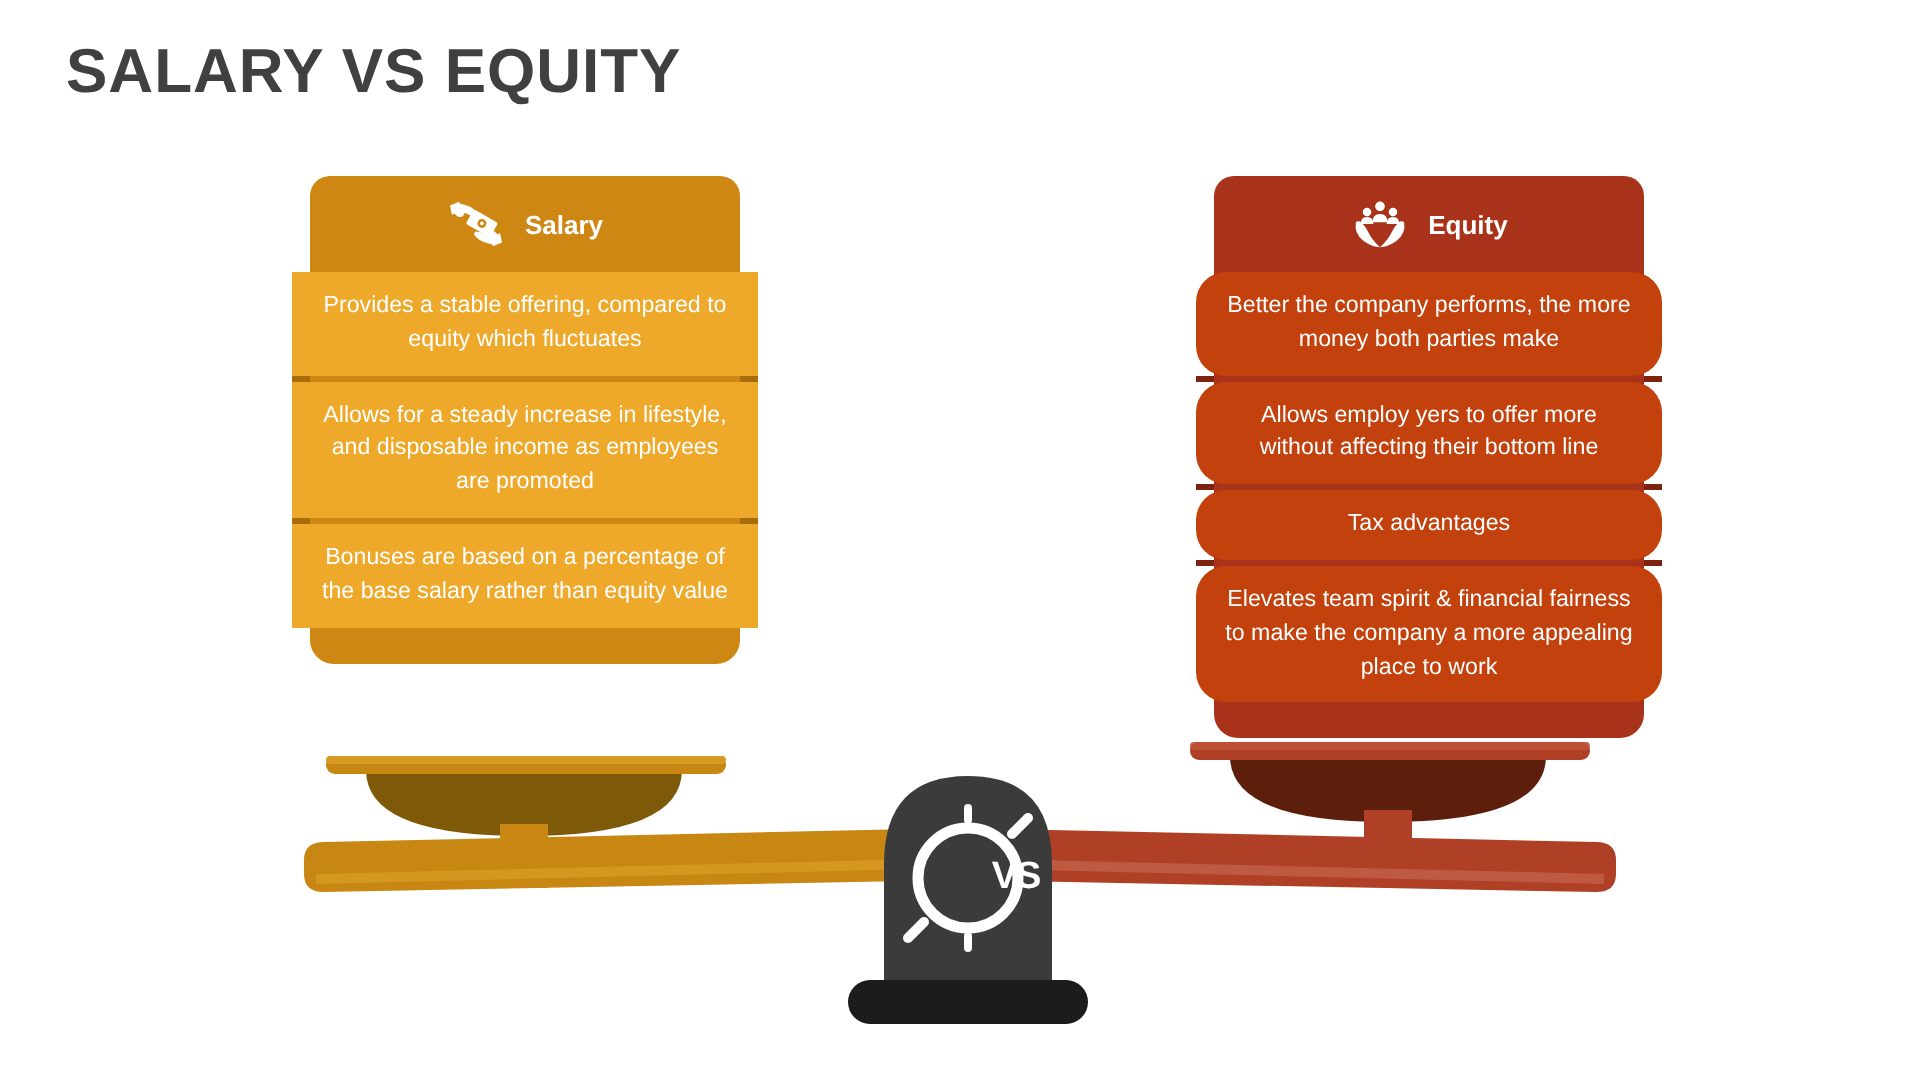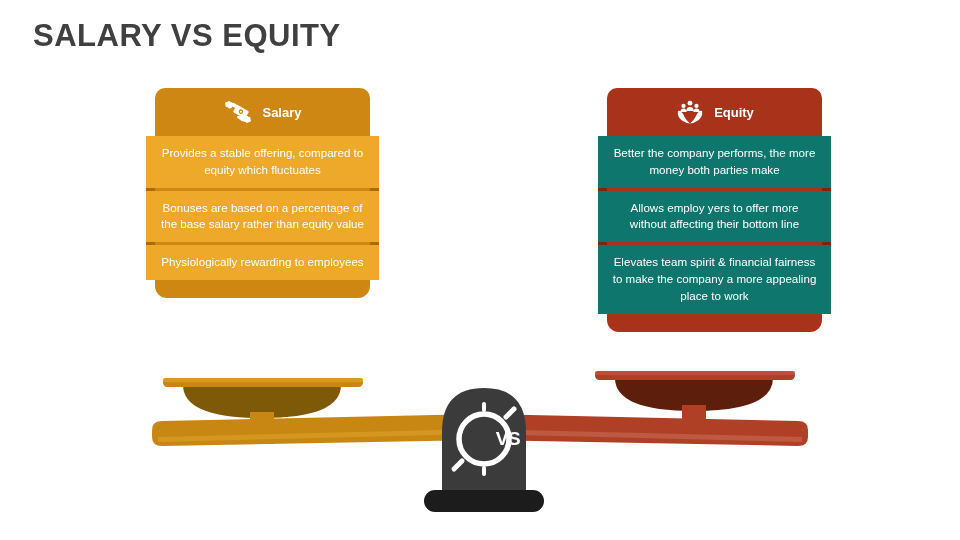--- a/index.html
+++ b/index.html
@@ -53,21 +53,21 @@
     margin-left: -9px;
     color: #ffffff;
     font-size: 11.6px;
     line-height: 1.45;
     text-align: center;
     padding: 9px 14px 9px 14px;
     margin-bottom: 3px;
   }
   .item:last-child { margin-bottom: 0; }
   #panel-salary .item { background: #eea92b; text-align: center; }
-  #panel-equity .item { background: #0f766e; }
+  #panel-equity .item { background: #c2410c; border-radius: 15px; }
   
   .item::before, .item::after {
     content: ""; position: absolute; top: 100%;
     width: 9px; height: 3px;
   }
   .item::before { left: 0; }
   .item::after  { right: 0; }
   #panel-salary .item::before, #panel-salary .item::after { background: #a96c0a; }
   #panel-equity .item::before, #panel-equity .item::after { background: #7d2310; }
   .item:last-child::before, .item:last-child::after { display: none; }
@@ -146,22 +146,22 @@
           <circle cx="19.5" cy="13.5" r="1" fill="#ffffff"></circle>
         </g>
 
         <path d="M30 24 L25 26 L24 21 L29 19 Z" fill="#ffffff"></path>
         <path d="M25 25 Q19 24 16 21 Q14 19 16 18 Q19 18 22 20 Q23 17 26 18 L28 20 Z" fill="#ffffff"></path>
       </svg>
       <span class="head-label">Salary</span>
     </div>
     <div class="panel-body">
       <div class="item">Provides a stable offering, compared to equity which fluctuates</div>
+      <div class="item">Allows for a steady increase in lifestyle, and disposable income as employees are promoted</div>
       <div class="item">Bonuses are based on a percentage of the base salary rather than equity value</div>
-      <div class="item">Physiologically rewarding to employees</div>
     </div>
   </div>
 
   <div class="panel" id="panel-equity">
     <div class="panel-head">
       <svg class="head-icon" viewBox="0 0 32 28" xmlns="http://www.w3.org/2000/svg">
 
         <circle cx="16" cy="4.5" r="2.6" fill="#ffffff"></circle>
         <path d="M12 13 Q12 8.6 16 8.6 Q20 8.6 20 13 Z" fill="#ffffff"></path>
         <circle cx="9" cy="7.5" r="2.3" fill="#ffffff"></circle>
@@ -170,17 +170,18 @@
         <path d="M19.6 14 Q19.6 10.2 23 10.2 Q26.4 10.2 26.4 14 Z" fill="#ffffff"></path>
 
         <path d="M3 13 Q2 19 7 23 Q12 26.5 16 26.5 Q12 23 10 19 Q8.5 15.5 6 13.2 Q4.5 12 3 13 Z" fill="#ffffff"></path>
         <path d="M29 13 Q30 19 25 23 Q20 26.5 16 26.5 Q20 23 22 19 Q23.5 15.5 26 13.2 Q27.5 12 29 13 Z" fill="#ffffff"></path>
       </svg>
       <span class="head-label">Equity</span>
     </div>
     <div class="panel-body">
       <div class="item">Better the company performs, the more money both parties make</div>
       <div class="item">Allows employ yers to offer more without affecting their bottom line</div>
+      <div class="item">Tax advantages</div>
       <div class="item">Elevates team spirit &amp; financial fairness to make the company a more appealing place to work</div>
     </div>
   </div>
 
 </div>
 
 </body></html>

